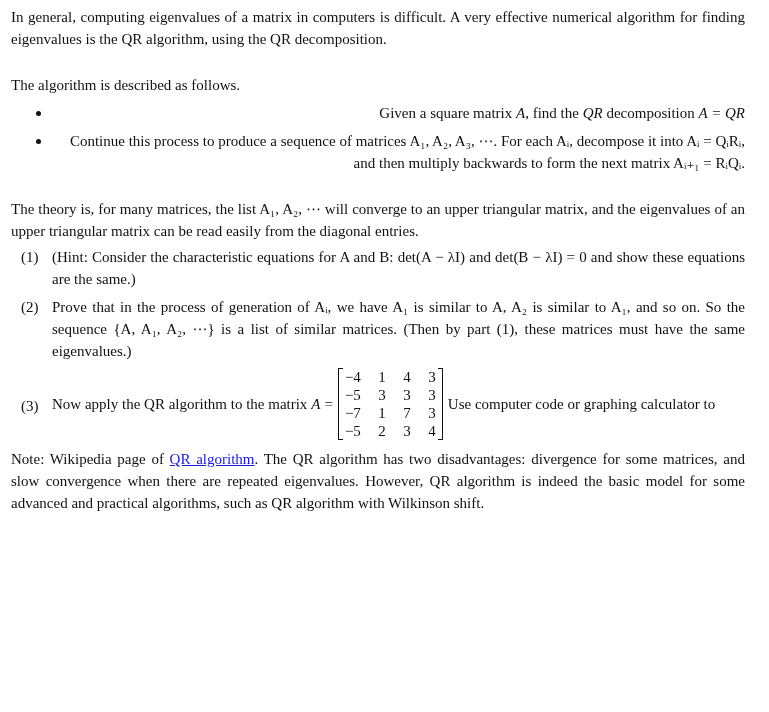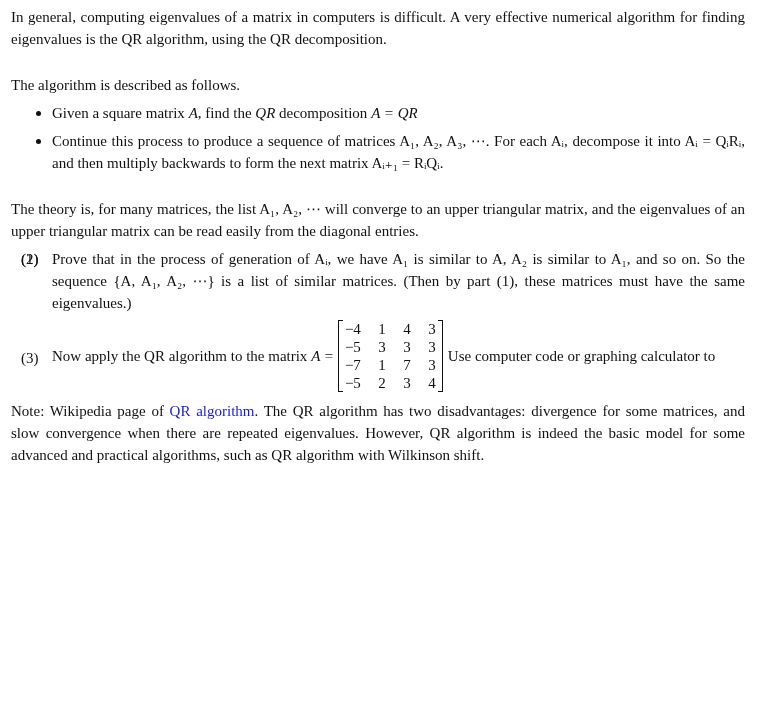--- a/index.html
+++ b/index.html
@@ -6,21 +6,21 @@
   body {
     width: 769px; height: 712px; overflow: hidden;
     font-family: "Liberation Serif", "DejaVu Serif", serif;
     font-size: 15px; color: #111111; line-height: 22px;
   }
   .page { padding: 4px 24px 0 11px; }
   p { margin: 0; }
   .para-intro { margin-top: 2px; }
   .para-desc { margin-top: 24px; }
   ul.steps { list-style: none; margin: 6px 0 0 0; padding: 0; }
-  ul.steps li { position: relative; padding-left: 41px; margin-bottom: 6px; }
+  ul.steps li { position: relative; padding-left: 41px; margin-bottom: 6px; text-align: right; }
   ul.steps li .bullet {
     position: absolute; left: 25px; top: 9px;
     width: 5px; height: 5px; border-radius: 50%; background: #111;
   }
   .para-theory { margin-top: 24px; }
   ol.parts { list-style: none; margin: 4px 0 0 0; padding: 0; }
   ol.parts li { position: relative; padding-left: 41px; margin-bottom: 6px; }
   ol.parts li .num { position: absolute; left: 10px; top: 0; }
   .hint { margin-top: 4px; }
   i, .m { font-style: italic; }
@@ -34,21 +34,21 @@
   }
   .matrix::before, .matrix::after {
     content: ""; position: absolute; width: 4px; height: 100%; top: 0;
     border-top: 1.5px solid #111; border-bottom: 1.5px solid #111;
     box-sizing: border-box;
   }
   .matrix::before { left: 0; }
   .matrix::after { right: 0; }
   .matrix span { min-width: 14px; }
   .note { margin-top: 8px; }
-  a.link { color: #1a1adb; }
+  a.link { color: #1a1adb; text-decoration: underline; }
   .justify { text-align: justify; }
 </style>
 </head>
 <body>
 
 <div class="page">
 
   <p class="para-intro justify">In general, computing eigenvalues of a matrix in computers is difficult. A very effective numerical algorithm for finding eigenvalues is the QR algorithm, using the QR decomposition.</p>
 
   <p class="para-desc">The algorithm is described as follows.</p>
@@ -62,20 +62,21 @@
       <span class="bullet"></span>
       <span>Continue this process to produce a sequence of matrices A₁, A₂, A₃, ⋯. For each Aᵢ, decompose it into Aᵢ = QᵢRᵢ, and then multiply backwards to form the next matrix Aᵢ₊₁ = RᵢQᵢ.</span>
     </li>
   </ul>
 
   <p class="para-theory justify">The theory is, for many matrices, the list A₁, A₂, ⋯ will converge to an upper triangular matrix, and the eigenvalues of an upper triangular matrix can be read easily from the diagonal entries.</p>
 
   <ol class="parts">
     <li class="justify">
       <span class="num">(1)</span>
+      <p class="hint">(Hint: Consider the characteristic equations for A and B: det(A − λI) and det(B − λI) = 0 and show these equations are the same.)</p>
     </li>
     <li class="justify">
       <span class="num">(2)</span>
       <p>Prove that in the process of generation of Aᵢ, we have A₁ is similar to A, A₂ is similar to A₁, and so on. So the sequence {A, A₁, A₂, ⋯} is a list of similar matrices. (Then by part (1), these matrices must have the same eigenvalues.)</p>
     </li>
     <li>
       <span class="num" style="top:27px;">(3)</span>
       <div class="matrix-line">
         <span style="white-space:pre;">Now apply the QR algorithm to the matrix </span>
         <i>A =</i>

